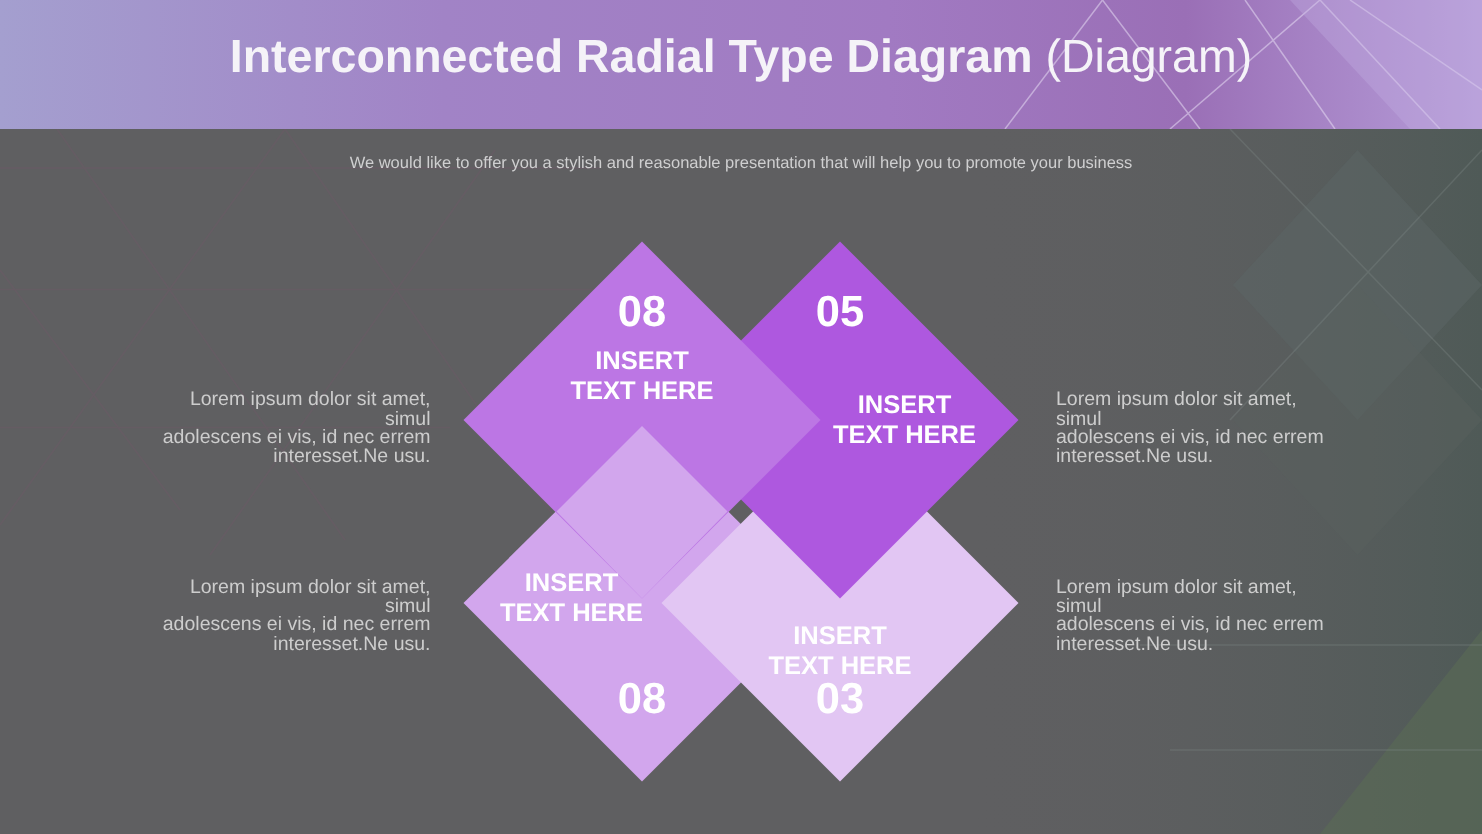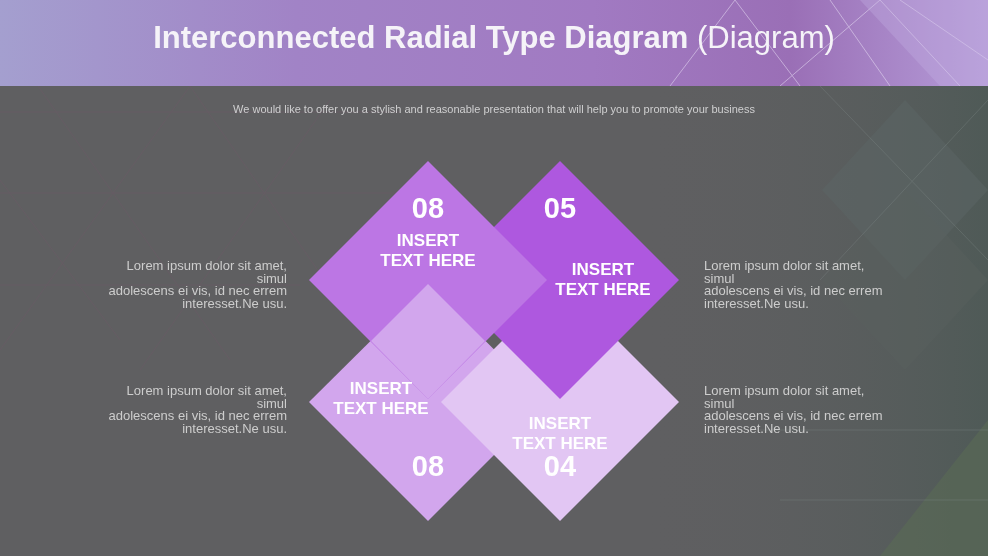--- a/index.html
+++ b/index.html
@@ -89,21 +89,21 @@
 <div class="lbl num" style="left:520px;top:192px;">05</div>
 <div class="lbl ins" style="left:543px;top:260px;">
   <div>INSERT</div>
   <div>TEXT HERE</div>
 </div>
 
 <div class="lbl ins" style="left:500px;top:414px;">
   <div>INSERT</div>
   <div>TEXT HERE</div>
 </div>
-<div class="lbl num" style="left:520px;top:450px;">04</div>
+<div class="lbl num" style="left:520px;top:450px;">03</div>
 
 <div class="lbl ins" style="left:321px;top:379px;">
   <div>INSERT</div>
   <div>TEXT HERE</div>
 </div>
 <div class="lbl num" style="left:388px;top:450px;">08</div>
 
 <div class="desc left" style="left:107px;top:260px;">
   <div>Lorem ipsum dolor sit amet, simul</div>
   <div>adolescens ei vis, id nec errem</div>

